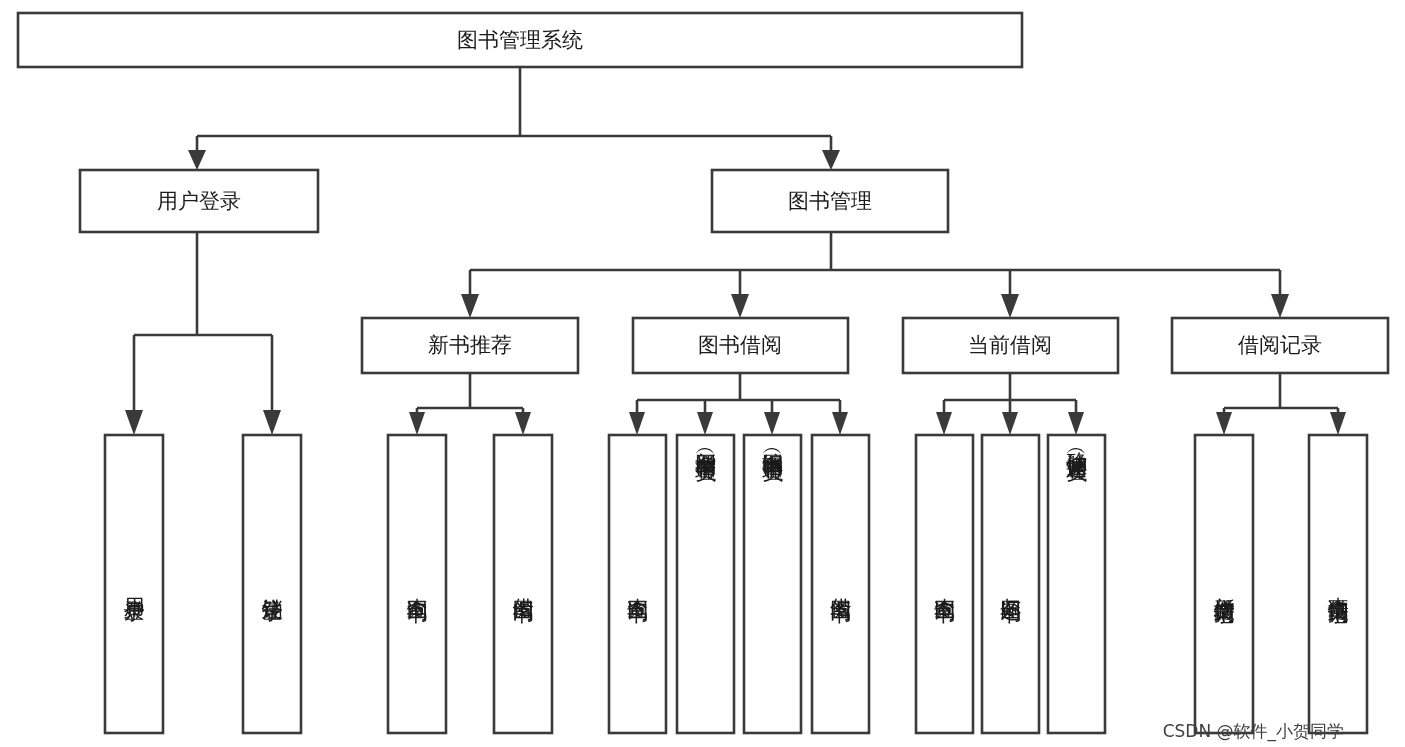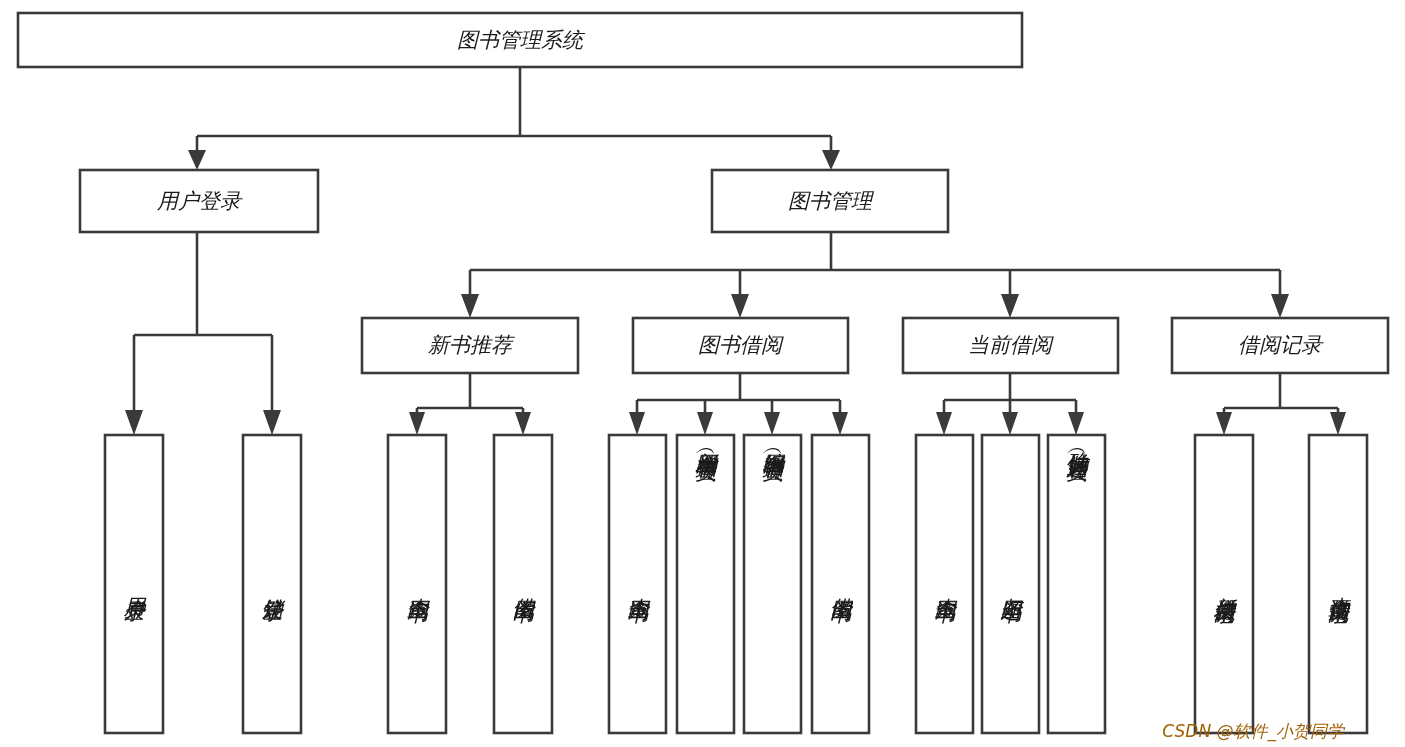--- a/index.html
+++ b/index.html
@@ -13,21 +13,20 @@
     position: relative;
     font-family: "DejaVu Sans", "Liberation Sans", sans-serif;
     overflow: hidden;
   }
   #diagram-root {
     position: absolute;
     left: 0;
     top: 0;
     width: 1352px;
     height: 747px;
-    font-style: italic;
   }
   svg.chart-canvas {
     position: absolute;
     left: 0;
     top: 0;
     width: 1405px;
     height: 747px;
     display: block;
   }
   .node-box {
@@ -68,21 +67,21 @@
     color: #1b1b1b;
     letter-spacing: 1.5px;
     white-space: nowrap;
   }
   .watermark {
     position: absolute;
     right: 8px;
     bottom: 4px;
     font-family: "DejaVu Sans", "Liberation Sans", sans-serif;
     font-size: 17px;
-    color: #a16207;
+    color: #404040;
     white-space: nowrap;
     user-select: none;
     text-align: right;
   }
 </style>
 </head>
 <body>
 
 <div id="diagram-root">
 

